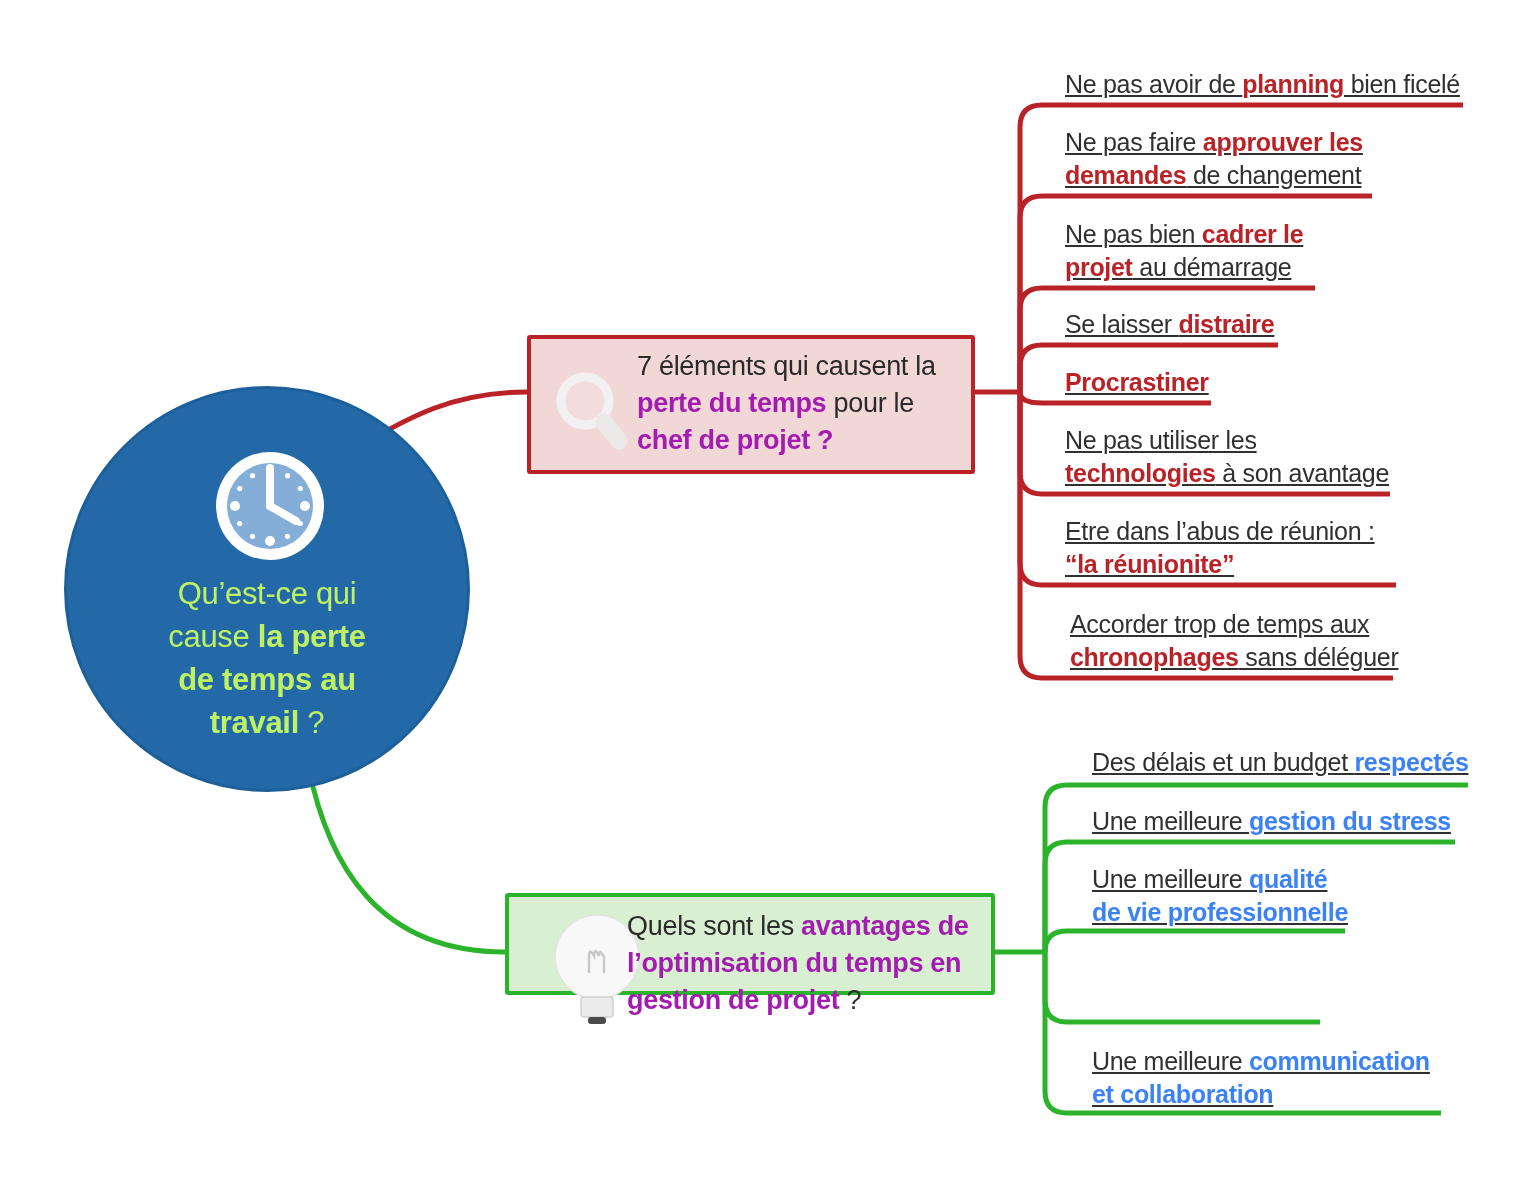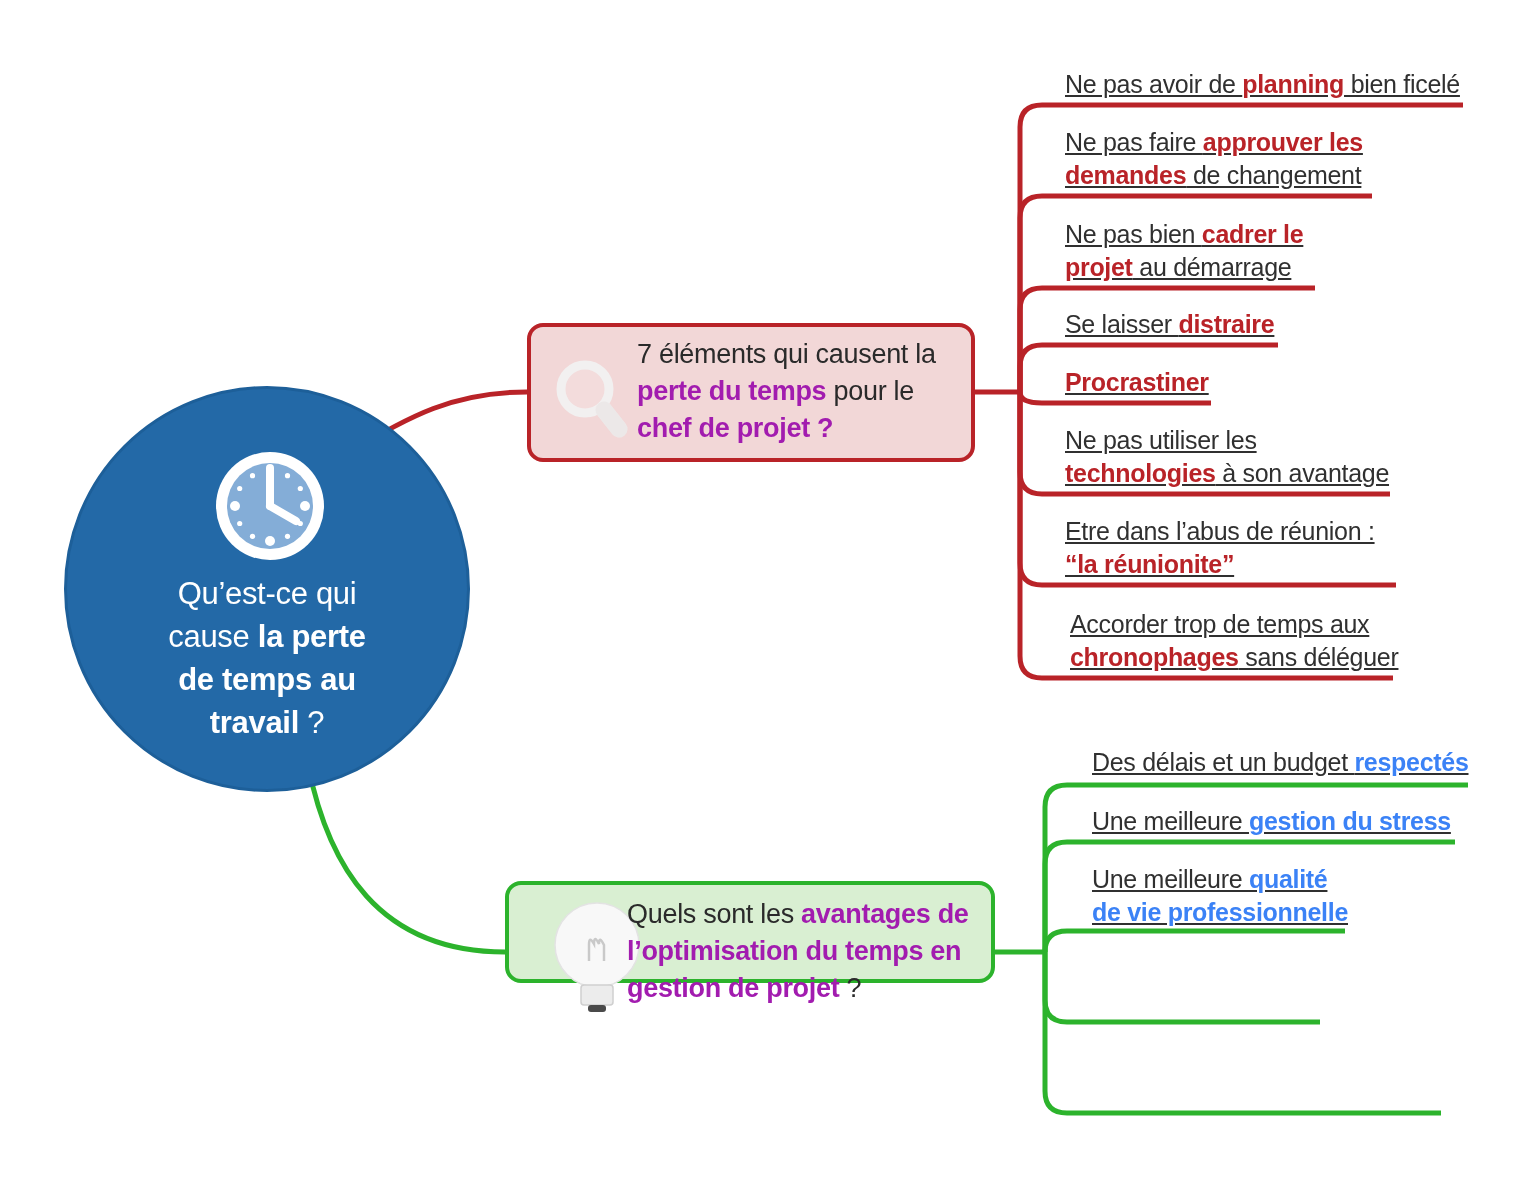--- a/index.html
+++ b/index.html
@@ -17,28 +17,28 @@
 
   
   .central{
     position:absolute;left:64px;top:386px;width:406px;height:406px;
     border-radius:50%;background:#2369a7;border:3px solid #1d5f99;
     box-sizing:border-box;z-index:2;
   }
   .central-icon{position:absolute;left:143px;top:57px;}
   .central-text{
     position:absolute;left:50px;top:183px;width:300px;
-    text-align:center;color:#ffffff;font-size:31px;line-height:43px;
+    text-align:center;color:#bef264;font-size:31px;line-height:43px;
     white-space:pre-line;letter-spacing:-0.3px;
   }
   .central-text .b{font-weight:700;}
 
   
   .bnode{
-    position:absolute;box-sizing:border-box;border-radius:16px;z-index:2;
+    position:absolute;box-sizing:border-box;border-radius:3px;z-index:2;margin-top:12px;
   }
   .bnode.red{
     left:527px;top:323px;width:448px;height:139px;
     background:#f2d7d7;border:4px solid #b92328;
   }
   .bnode.green{
     left:505px;top:881px;width:490px;height:102px;
     background:#d9efd2;border:4px solid #2cb32c;
   }
   .bnode-icon{position:absolute;}
@@ -150,14 +150,16 @@
 </span><span class="b">“la réunionite”</span></div>
   <div class="leaf red-leaf" style="left:1065px;top:424px"><span>Ne pas utiliser les
 </span><span class="b">technologies</span><span> à son avantage</span></div>
   <div class="leaf red-leaf" style="left:1070px;top:608px"><span>Accorder trop de temps aux
 </span><span class="b">chronophages</span><span> sans déléguer</span></div>
 
   <div class="leaf green-leaf" style="left:1092px;top:746px"><span>Des délais et un budget </span><span class="b">respectés</span></div>
   <div class="leaf green-leaf" style="left:1092px;top:805px"><span>Une meilleure </span><span class="b">gestion du stress</span></div>
   <div class="leaf green-leaf" style="left:1092px;top:863px"><span>Une meilleure </span><span class="b">qualité
 de vie professionnelle</span></div>
+  <div class="leaf green-leaf" style="left:1092px;top:1045px"><span>Une meilleure </span><span class="b">communication
+et collaboration</span></div>
 
 </div>
 
 </body></html>

